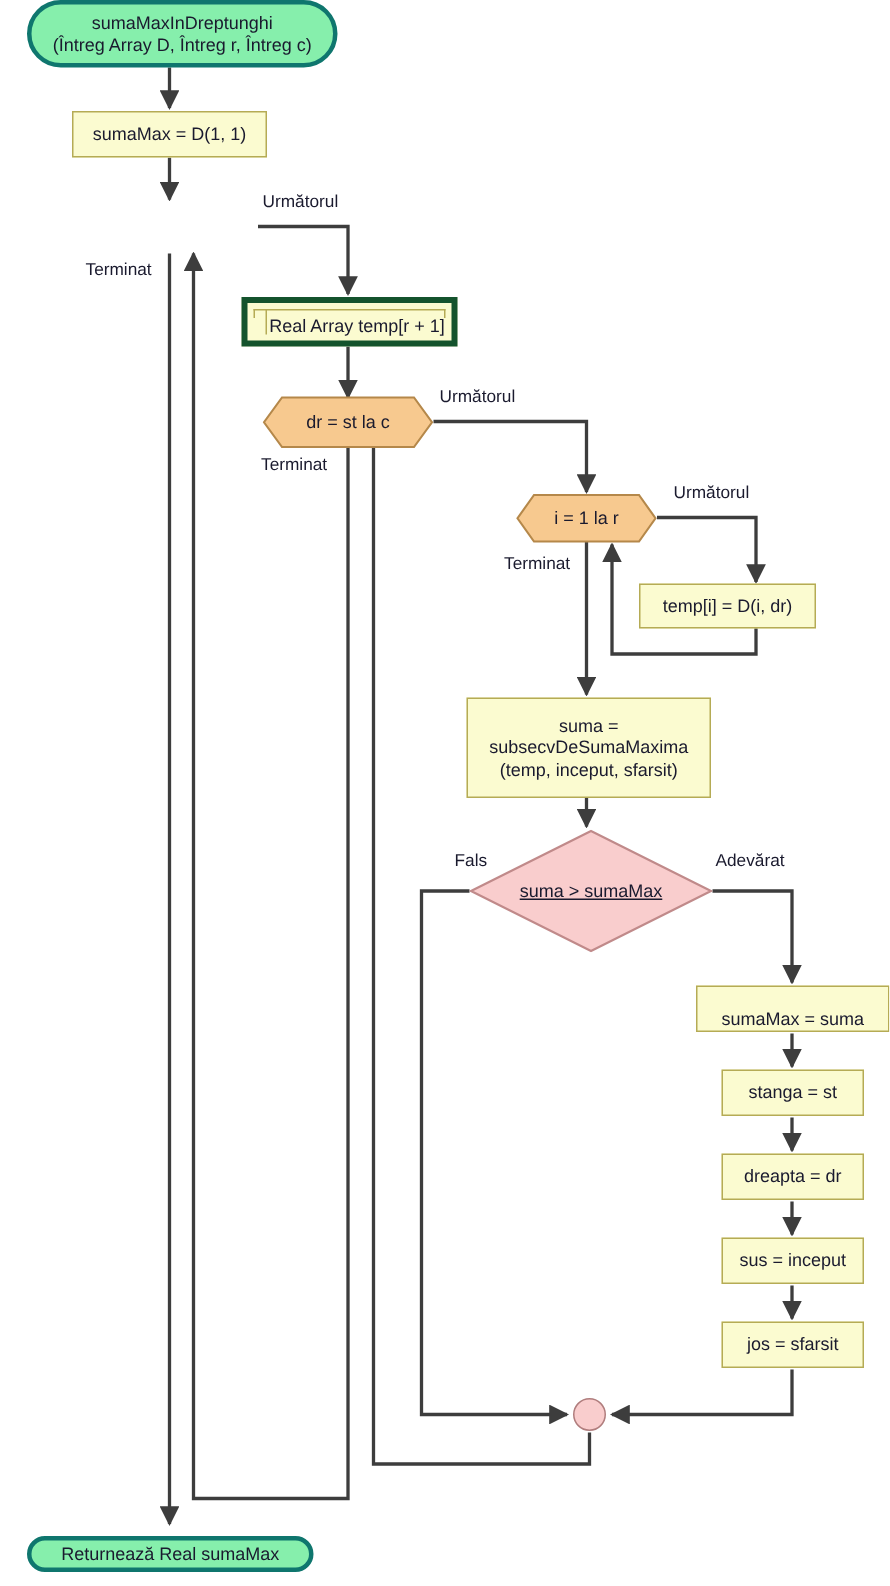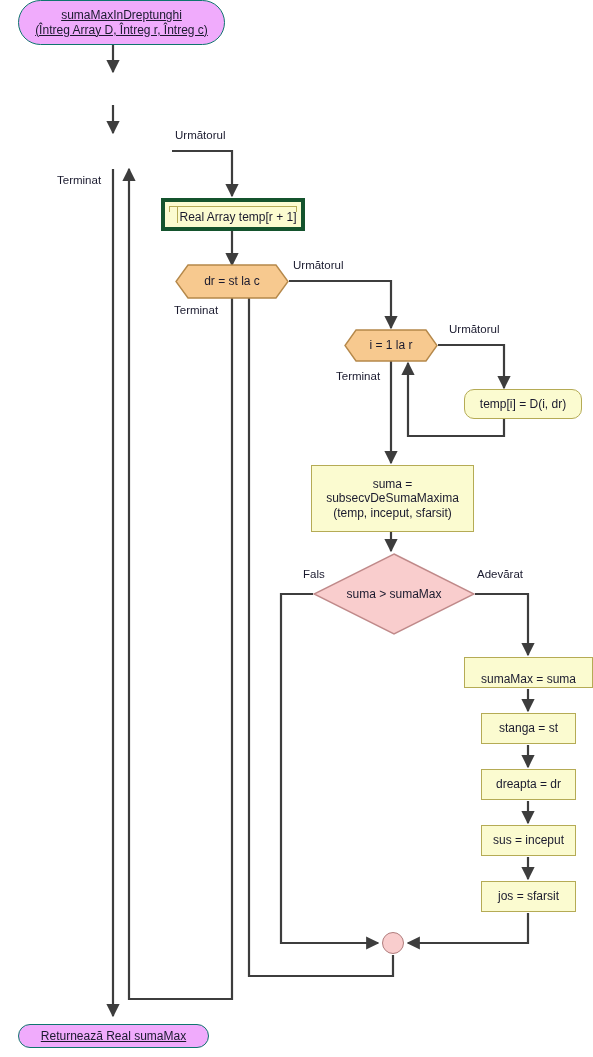--- a/index.html
+++ b/index.html
@@ -29,24 +29,23 @@
     display: flex;
     align-items: center;
     justify-content: center;
     text-align: center;
     color: #1a1a2e;
     font-size: 12px;
     line-height: 1.22;
     white-space: pre-line;
   }
   .terminal {
-    background: #f0abfc;
-    border: 1px solid #0f766e;
+    background: #86efac;
+    border: 3px solid #0f766e;
     border-radius: 999px;
-    text-decoration: underline;
   }
   .process {
     background: #fbfbd0;
     border: 1px solid #b5ab55;
   }
   .declaration {
     background: #fbfbd0;
     border: 4px solid #14532d;
   }
   .declaration .decl-topbar {
@@ -145,20 +144,23 @@
       <path d="M 232 298 L 232 999 L 129 999 L 129 169" marker-end="url(#arrow)"></path>
       <path d="M 113 169 L 113 1016" marker-end="url(#arrow)"></path>
     </g>
   </svg>
 
   <div class="node terminal" style="left:18px; top:0px; width:207px; height:45px;">
     <span>sumaMaxInDreptunghi
 (Întreg Array D, Întreg r, Întreg c)</span>
   </div>
 
+  <div class="node process" style="left:48px; top:74px; width:130px; height:31px;">
+    <span>sumaMax = D(1, 1)</span>
+  </div>
 
 
   <div class="node declaration" style="left:161px; top:198px; width:144px; height:33px;">
     <span class="decl-topbar"></span>
     <span class="decl-vbar"></span>
     <span class="decl-label">Real Array temp[r + 1]</span>
   </div>
 
   <div class="node loopshape" style="left:175px; top:264px; width:114px; height:35px;">
     <svg class="lp-bg" viewBox="0 0 114 35" preserveAspectRatio="none">
@@ -167,31 +169,31 @@
     <span class="lp-label">dr = st la c</span>
   </div>
 
   <div class="node loopshape" style="left:344px; top:329px; width:94px; height:33px;">
     <svg class="lp-bg" viewBox="0 0 94 33" preserveAspectRatio="none">
       <polygon points="12,1 82,1 93,16.5 82,32 12,32 1,16.5" fill="#f7c98f" stroke="#b5884a" stroke-width="1.4"></polygon>
     </svg>
     <span class="lp-label">i = 1 la r</span>
   </div>
 
-  <div class="node process" style="left:464px; top:389px; width:118px; height:30px;border-radius:10px;">
+  <div class="node process" style="left:426px; top:389px; width:118px; height:30px;">
     <span>temp[i] = D(i, dr)</span>
   </div>
 
   <div class="node process" style="left:311px; top:465px; width:163px; height:67px;">
     <span>suma =
 subsecvDeSumaMaxima
 (temp, inceput, sfarsit)</span>
   </div>
 
-  <div class="node decision" style="left:313px; top:553px; width:162px; height:82px;">
+  <div class="node decision" style="left:313px; top:553px; width:162px; height:82px;text-decoration:underline;">
     <svg class="dc-bg" viewBox="0 0 162 82" preserveAspectRatio="none">
       <polygon points="81,1 161,41 81,81 1,41" fill="#f9cdcd" stroke="#c08a8a" stroke-width="1.4"></polygon>
     </svg>
     <span class="dc-label">suma &gt; sumaMax</span>
   </div>
 
   <div class="node process" style="left:464px; top:657px; width:129px; height:31px;align-items:flex-end;">
     <span>sumaMax = suma</span>
   </div>
 

